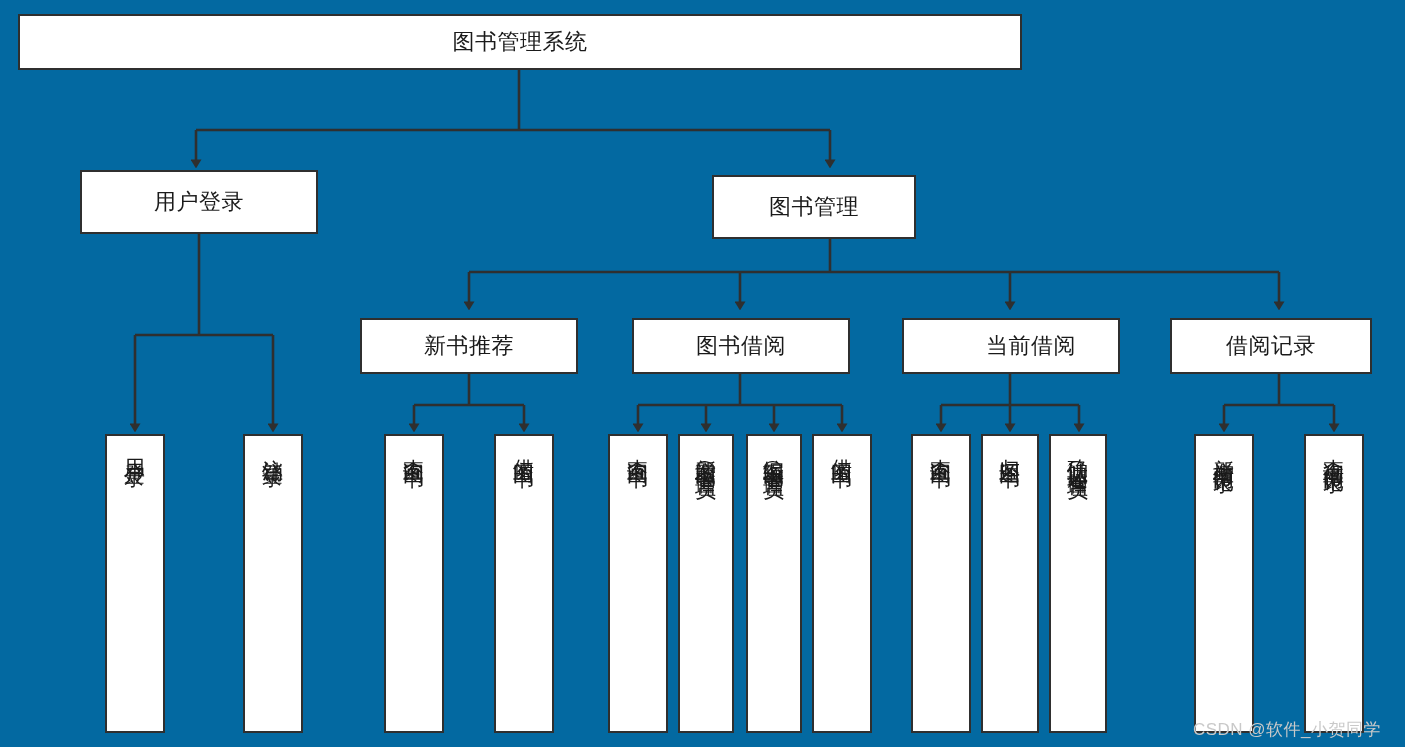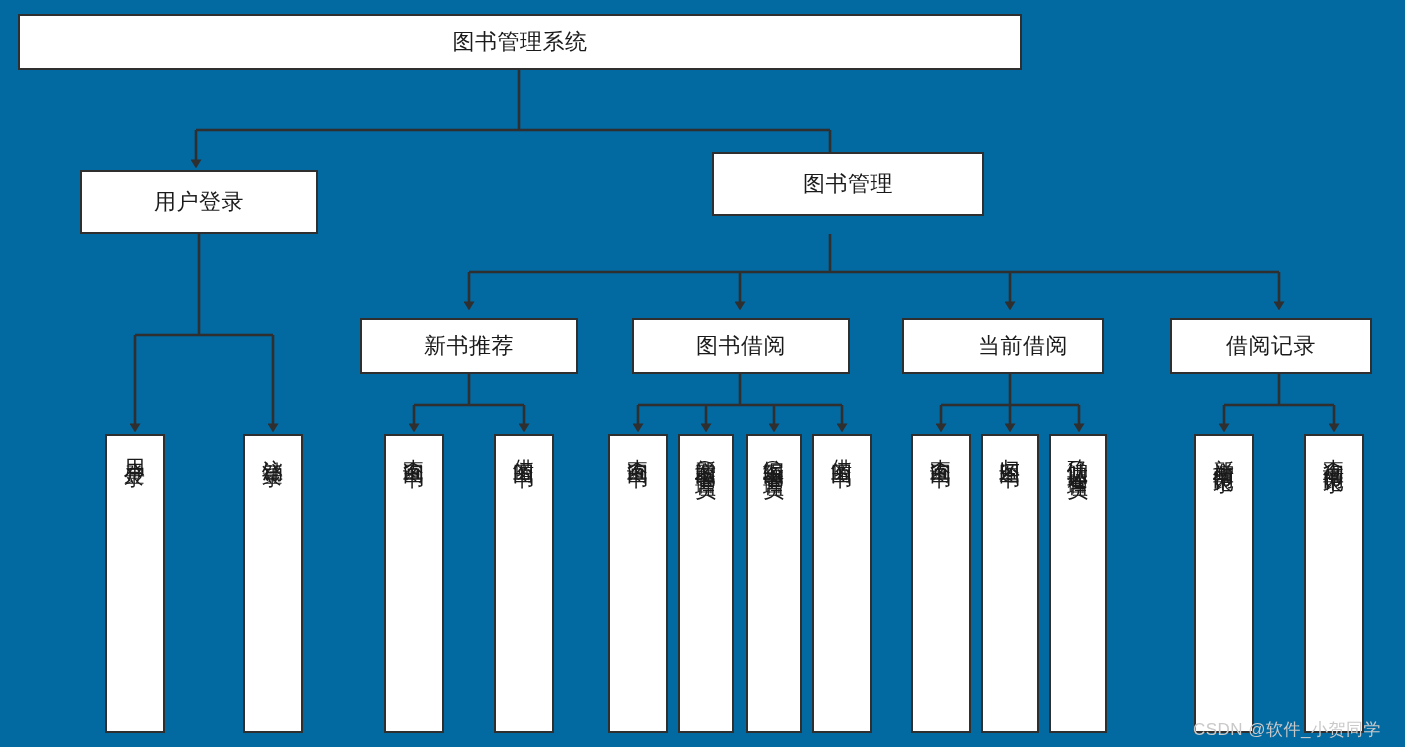--- a/index.html
+++ b/index.html
@@ -126,31 +126,31 @@
     </g>
   </svg>
 
   <div class="node horiz root" style="left:18px; top:14px; width:1004px; height:56px;">
     <span class="lbl">图书管理系统</span>
   </div>
 
   <div class="node horiz" style="left:80px; top:170px; width:238px; height:64px;">
     <span class="lbl">用户登录</span>
   </div>
-  <div class="node horiz" style="left:712px; top:152px; width:272px; height:64px;text-align:right;">
+  <div class="node horiz" style="left:712px; top:175px; width:204px; height:64px;text-align:right;">
     <span class="lbl">图书管理</span>
   </div>
 
   <div class="node horiz" style="left:360px; top:318px; width:218px; height:56px;">
     <span class="lbl">新书推荐</span>
   </div>
   <div class="node horiz" style="left:632px; top:318px; width:218px; height:56px;">
     <span class="lbl">图书借阅</span>
   </div>
-  <div class="node horiz" style="left:902px; top:318px; width:202px; height:56px;padding-left:40px;">
+  <div class="node horiz" style="left:902px; top:318px; width:218px; height:56px;padding-left:40px;">
     <span class="lbl">当前借阅</span>
   </div>
   <div class="node horiz" style="left:1170px; top:318px; width:202px; height:56px;">
     <span class="lbl">借阅记录</span>
   </div>
 
   <div class="node vert" style="left:105px; top:434px; width:60px; height:299px;">
     <span class="lbl">用户登录</span>
   </div>
   <div class="node vert" style="left:243px; top:434px; width:60px; height:299px;">

